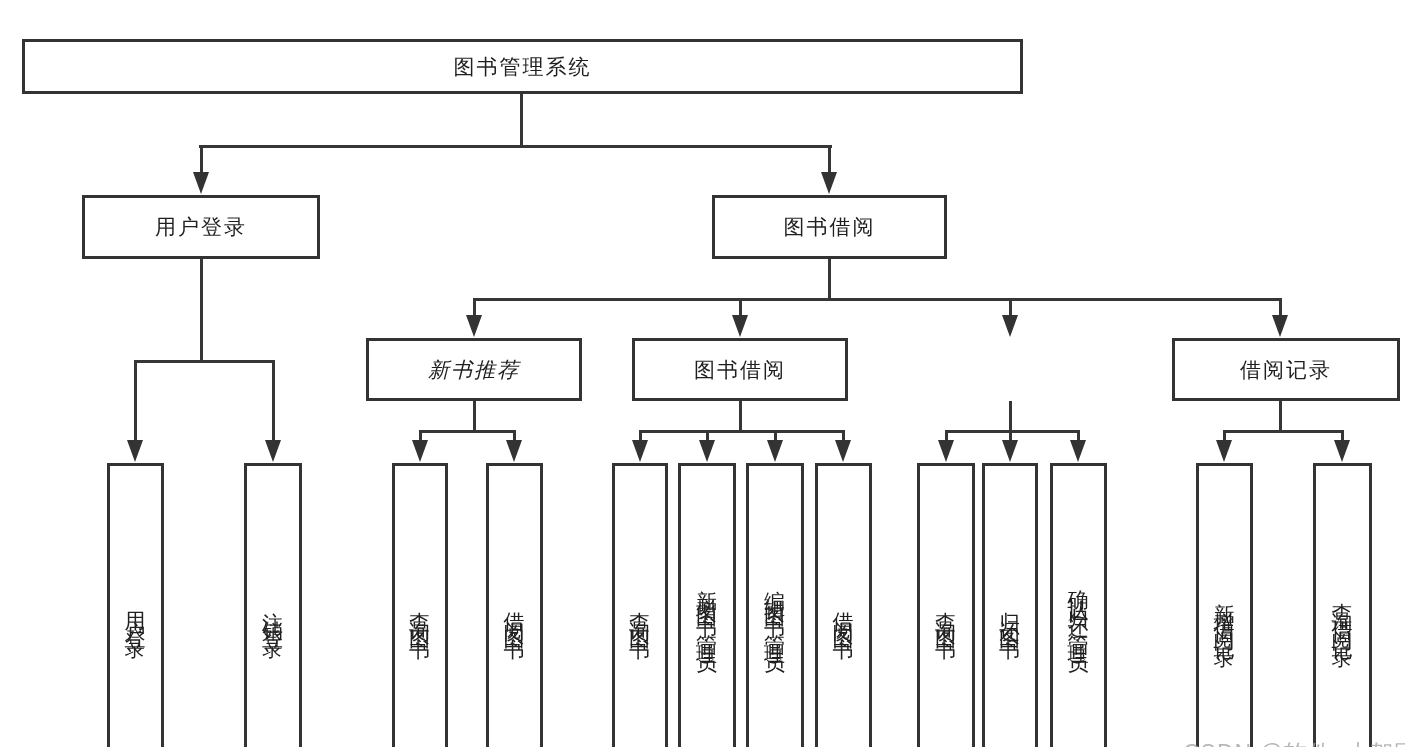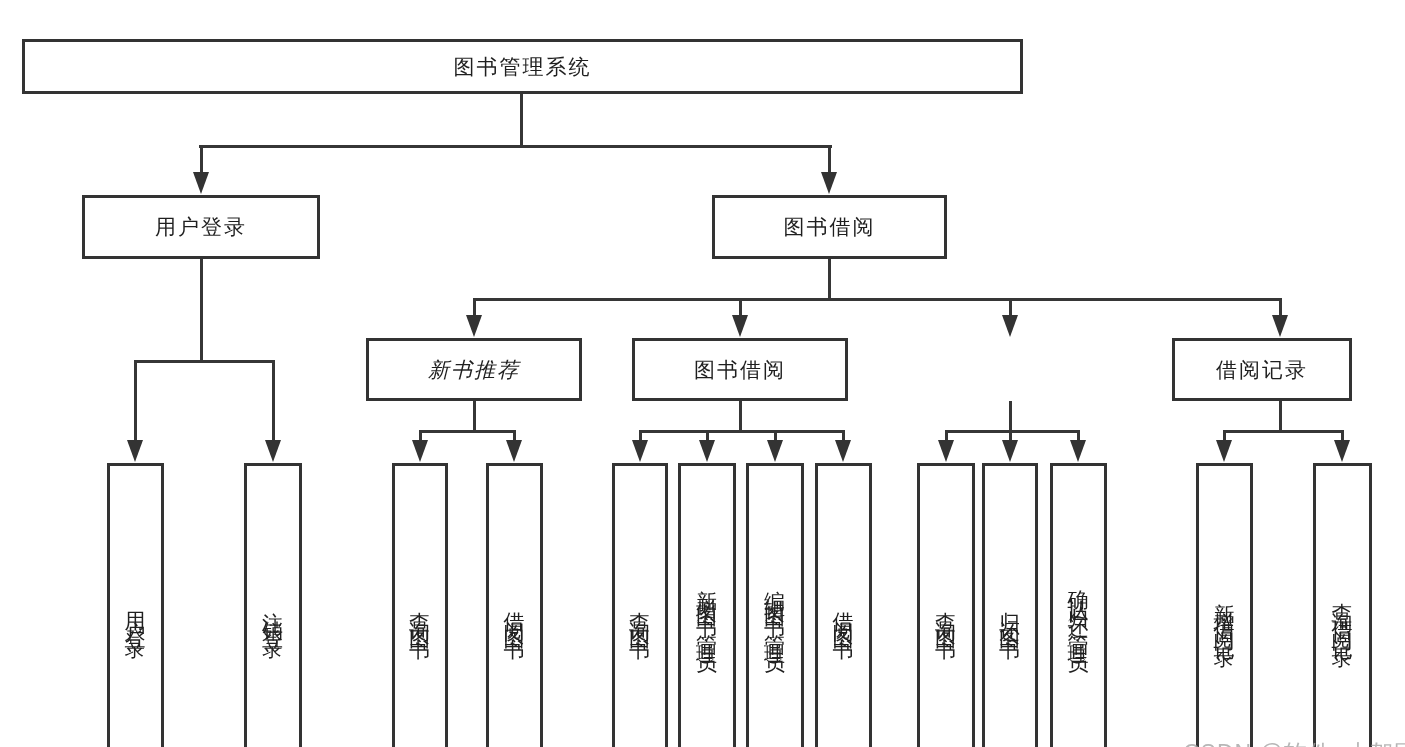--- a/index.html
+++ b/index.html
@@ -124,21 +124,21 @@
       <div class="arrow" style="left: 1334px; top: 414px;"></div>
     </div>
 
   <div class="node" style="left:22px; top:13px; width:1001px; height:55px;">图书管理系统</div>
 
   <div class="node" style="left:82px; top:169px; width:238px; height:64px;">用户登录</div>
   <div class="node" style="left:712px; top:169px; width:235px; height:64px;">图书借阅</div>
 
   <div class="node" style="left:366px; top:312px; width:216px; height:63px;font-style:italic;">新书推荐</div>
   <div class="node" style="left:632px; top:312px; width:216px; height:63px;">图书借阅</div>
-  <div class="node" style="left:1172px; top:312px; width:180px; height:63px;">借阅记录</div>
+  <div class="node" style="left:1172px; top:312px; width:228px; height:63px;">借阅记录</div>
 
   <div class="leaf" style="left:107px; width:57px;">
     <span>用户登录</span>
   </div>
   <div class="leaf" style="left:244px; width:58px;">
     <span>注销登录</span>
   </div>
 
   <div class="leaf" style="left:392px; width:56px;">
     <span>查询图书</span>

